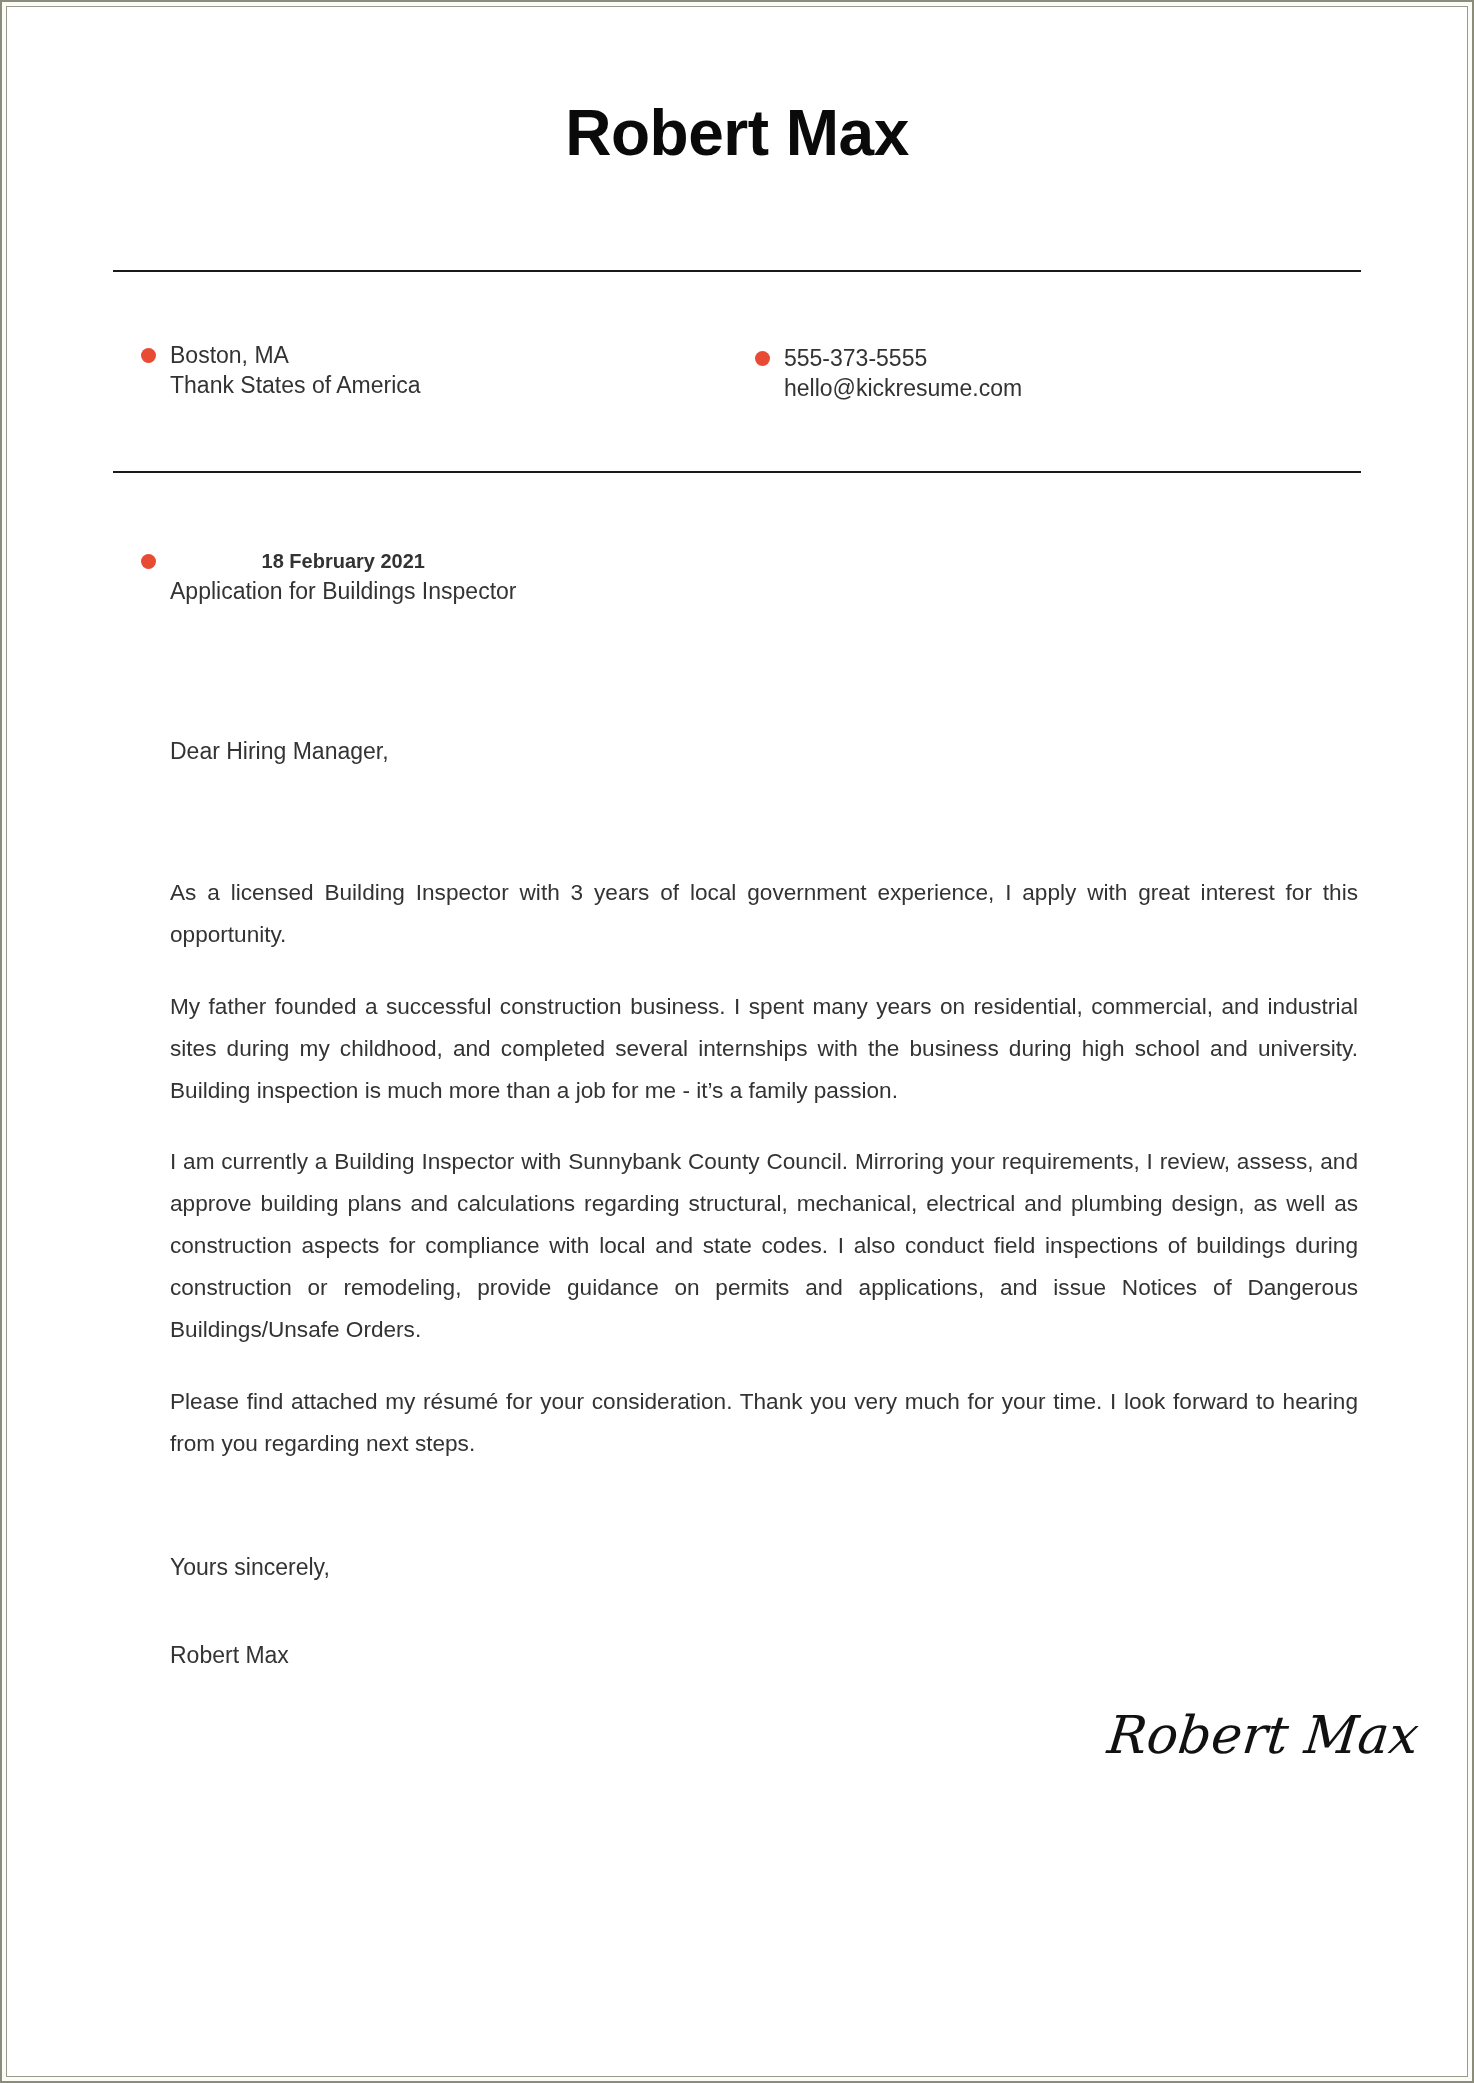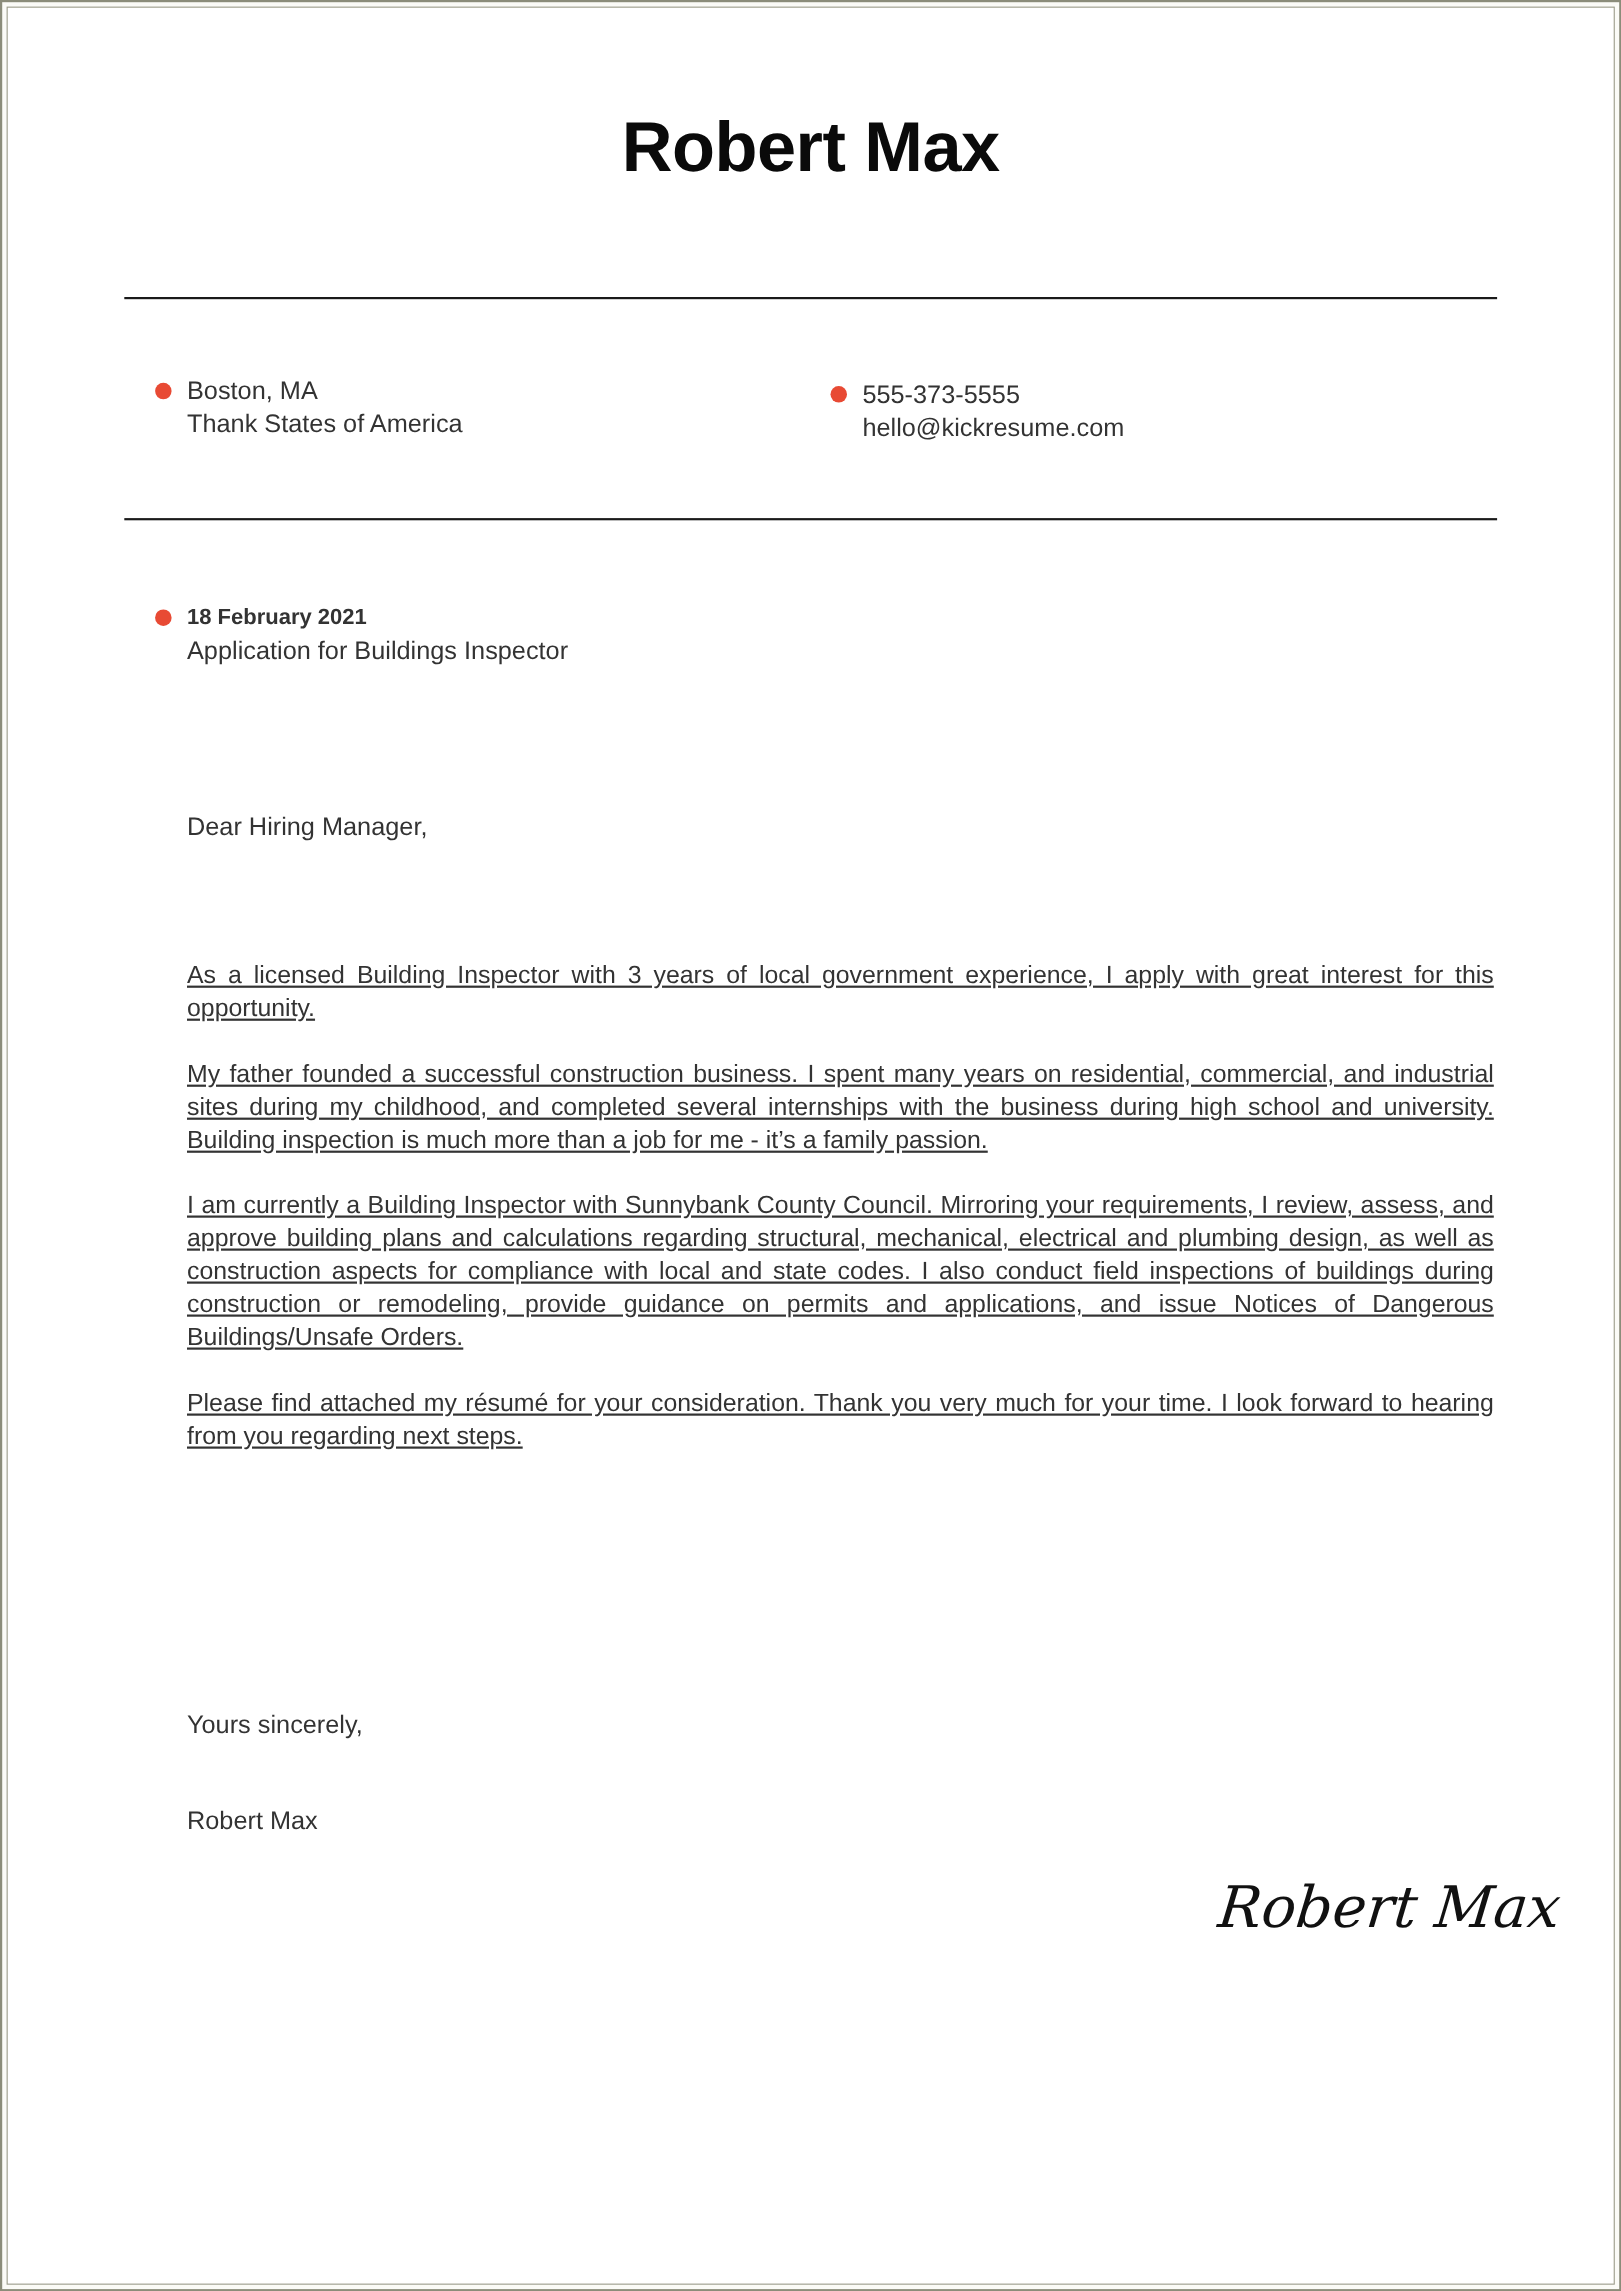--- a/index.html
+++ b/index.html
@@ -21,28 +21,28 @@
     font-size: 64px; font-weight: 700; color: #0a0a0a; letter-spacing: -0.5px;
   }
   .rule { position: absolute; left: 113px; width: 1248px; height: 2px; background: #1a1a1a; }
   .rule.r1 { top: 270px; }
   .rule.r2 { top: 471px; }
   .block { position: absolute; font-size: 23px; line-height: 30px; color: #333; }
   .dot {
     position: absolute; width: 15px; height: 15px; border-radius: 50%; background: #e84a34;
     left: -29px; top: 8px;
   }
-  .block .bold { font-weight: 700; font-size: 20px; }
+  .block .bold { font-weight: 700; font-size: 20px; text-align: center; }
   .contact-left { left: 170px; top: 340px; }
   .contact-right { left: 784px; top: 343px; }
   .date-block { left: 170px; top: 546px; }
   .greeting { position: absolute; left: 170px; top: 736px; font-size: 23px; line-height: 30px; }
   .body {
     position: absolute; left: 170px; width: 1188px; top: 872px;
-    font-size: 22.6px; line-height: 30px; text-align: justify; text-decoration: underline;
+    font-size: 22.6px; line-height: 42px; text-align: justify;
   }
   .body p { margin: 0 0 29.6px 0; }
   .closing { position: absolute; left: 170px; top: 1552px; font-size: 23px; line-height: 30px; text-align: right; }
   .signed-name { position: absolute; left: 170px; top: 1640px; font-size: 23px; line-height: 30px; }
   .signature {
     position: absolute; left: 1108px; top: 1705px; font-family: "DejaVu Serif", serif;
     font-style: italic; font-size: 52px; color: #111; letter-spacing: 0px;
     transform: skewX(-6deg);
   }
 </style>

